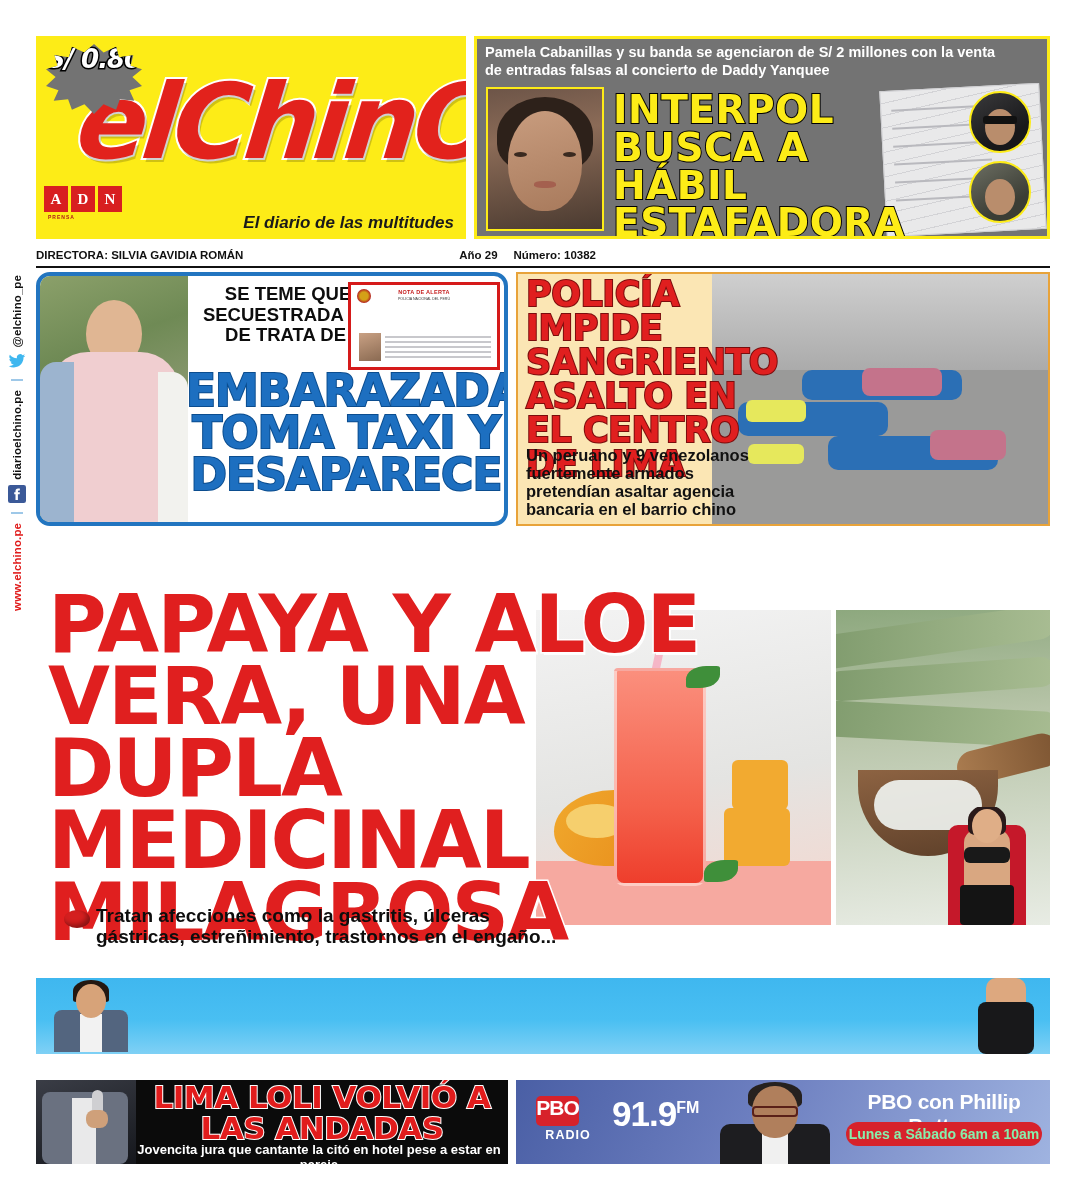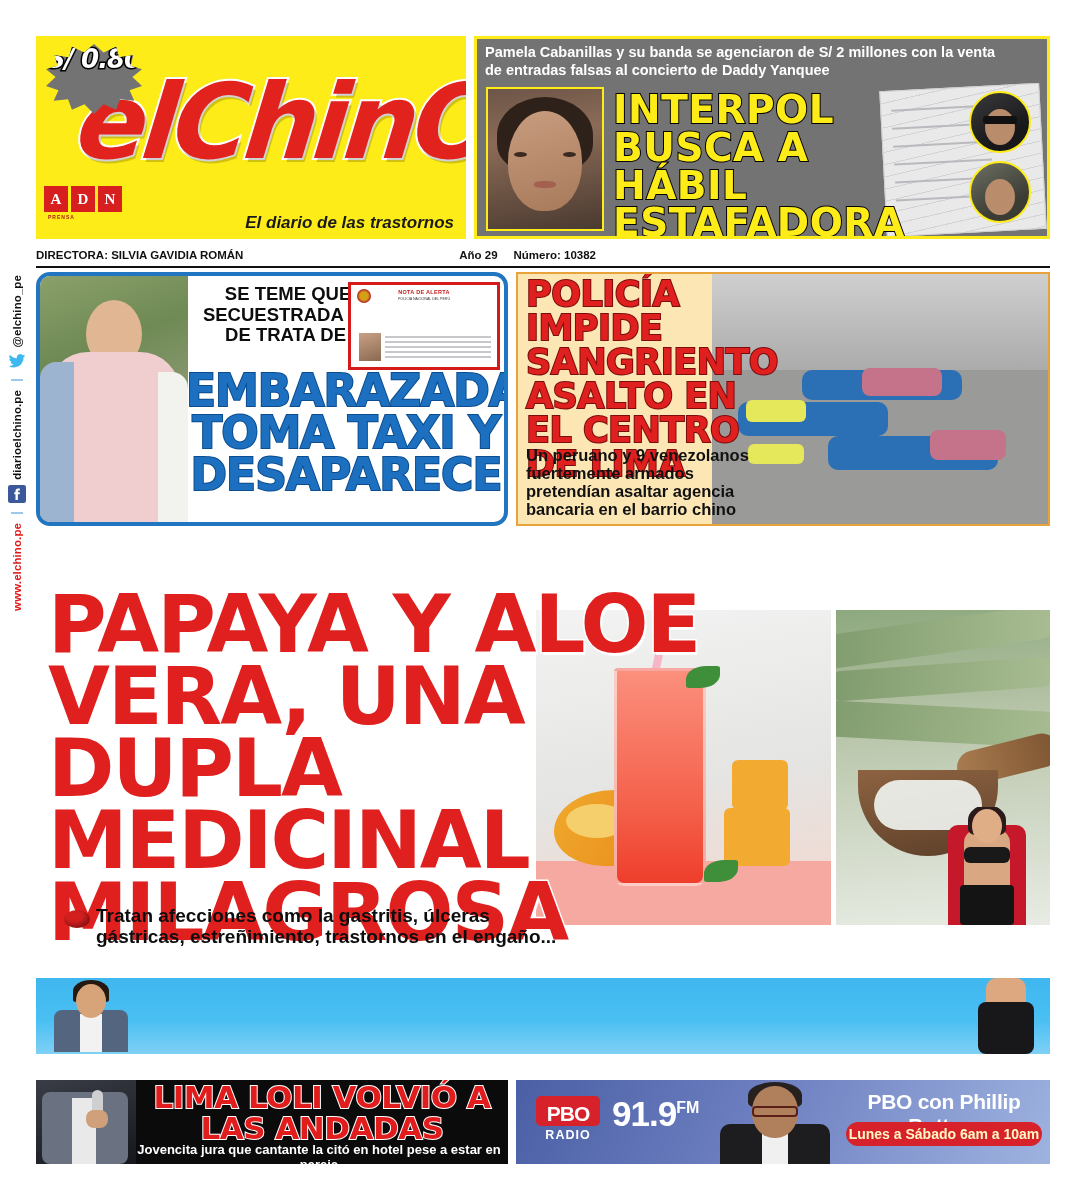--- a/index.html
+++ b/index.html
@@ -356,23 +356,23 @@
   .pedro-sub {
     position:absolute; left:100px; top:62px; width:366px; text-align:center;
     color:#fff; font-size:13px; font-weight:bold;
   }
   .pbo {
     position:absolute; left:516px; top:1080px; width:534px; height:84px;
     background:linear-gradient(115deg,#4a5fa5 0%,#6d7fc0 45%,#9fb3e0 100%);
     overflow:hidden;
   }
   .pbo-logo {
-    position:absolute; left:20px; top:16px; width:64px; height:30px;
+    position:absolute; left:20px; top:16px; width:43px; height:30px;
     background:#d7222b; border-radius:5px;
-    display:flex; align-items:flex-end; justify-content:center;
+    display:flex; align-items:flex-start; justify-content:center;
   }
   .pbo-logo-text { color:#fff; font-size:21px; font-weight:bold; letter-spacing:-1px; }
   .pbo-radio {
     position:absolute; left:20px; top:48px; width:64px; text-align:center;
     color:#fff; font-size:12.5px; font-weight:bold; letter-spacing:1px;
   }
   .pbo-freq {
     position:absolute; left:96px; top:14px;
     color:#fff; font-size:35px; font-weight:bold; letter-spacing:-1px;
   }
@@ -385,21 +385,21 @@
   .pm-head { position:absolute; left:40px; top:6px; width:46px; height:52px; border-radius:48%; background:#b07f5c;}
   .pm-hair { position:absolute; left:36px; top:2px; width:54px; height:26px; border-radius:50% 50% 20% 20%; background:#26211f;}
   .pm-glasses { position:absolute; left:40px; top:26px; width:46px; height:11px; border:2px solid #5a2018; border-radius:4px;}
   .pbo-show {
     position:absolute; left:330px; top:10px; width:196px; text-align:center;
     color:#fff; font-size:21px; font-weight:bold; letter-spacing:-.3px;
   }
   .pbo-sched {
     position:absolute; left:330px; top:42px; width:196px;
     background:#d7222b; border-radius:14px; padding:4px 2px;
-    text-align:center; color:#fef9c3; font-size:14px; font-weight:bold;
+    text-align:center; color:#86efac; font-size:14px; font-weight:bold;
   }
 </style>
 </head>
 <body>
 
 <div class="page">
 
   <div class="rail">
     <div class="rail-item rail-tw">
       <span class="rail-icon">
@@ -431,21 +431,21 @@
     </div>
     <div class="logo-wrap">
       <div class="logo-text">elChinO</div>
     </div>
     <div class="adn">
       <span class="adn-sq">A</span>
       <span class="adn-sq">D</span>
       <span class="adn-sq">N</span>
     </div>
     <div class="adn-sub">PRENSA</div>
-    <div class="tagline">El diario de las trastornos</div>
+    <div class="tagline">El diario de las multitudes</div>
   </div>
 
   <div class="interpol">
     <div class="docs-bg">
       <div class="doc-line" style="left:10px; top:18px; width:130px;"></div>
       <div class="doc-line" style="left:10px; top:36px; width:110px;"></div>
       <div class="doc-line" style="left:10px; top:54px; width:132px;"></div>
       <div class="doc-line" style="left:10px; top:72px; width:98px;"></div>
       <div class="doc-line" style="left:10px; top:90px; width:126px;"></div>
       <div class="doc-line" style="left:10px; top:108px; width:104px;"></div>

